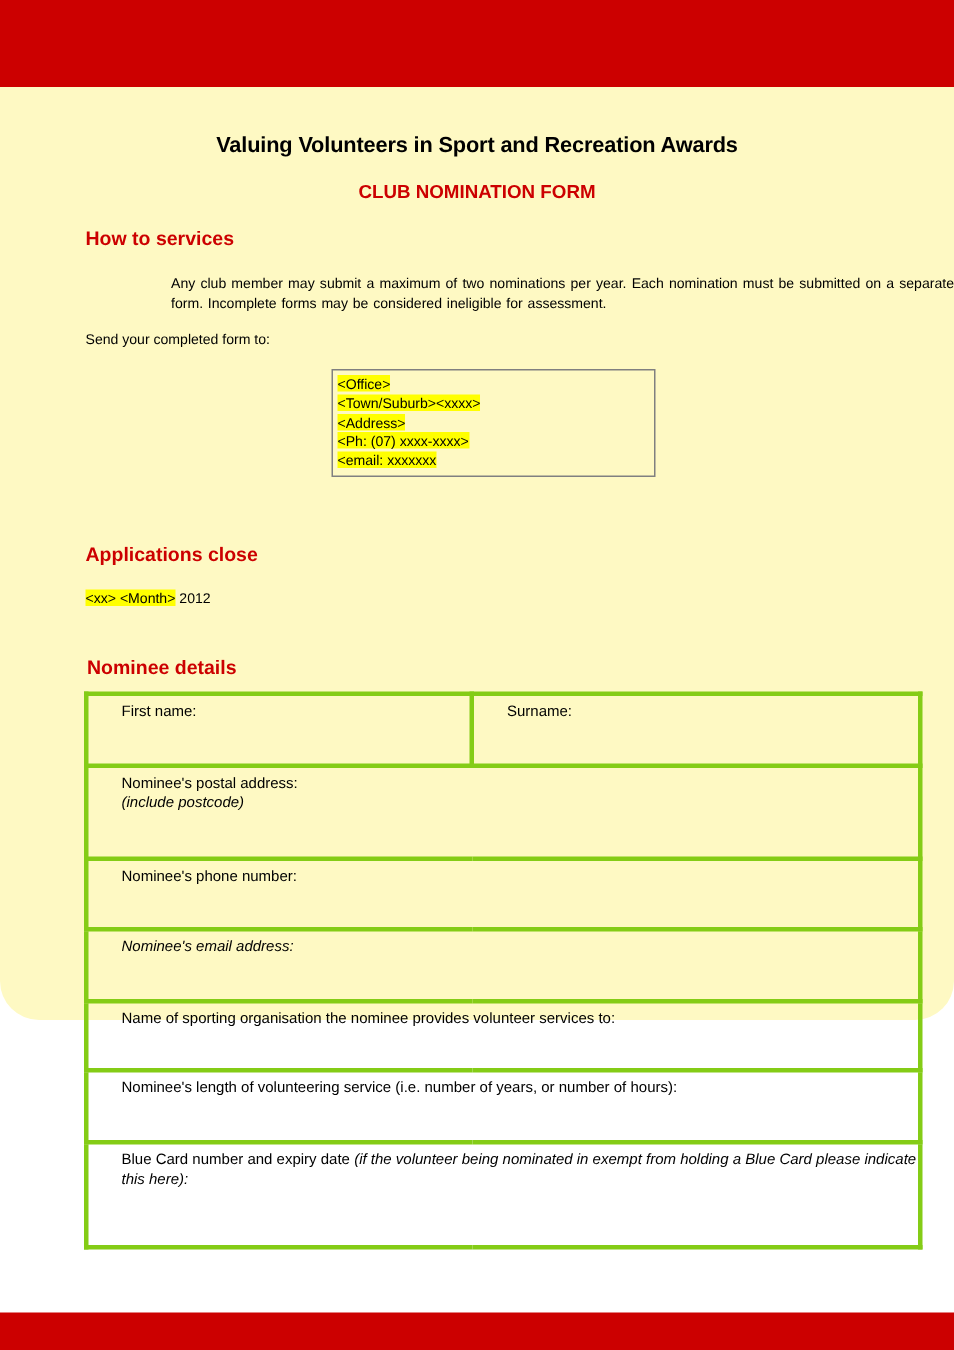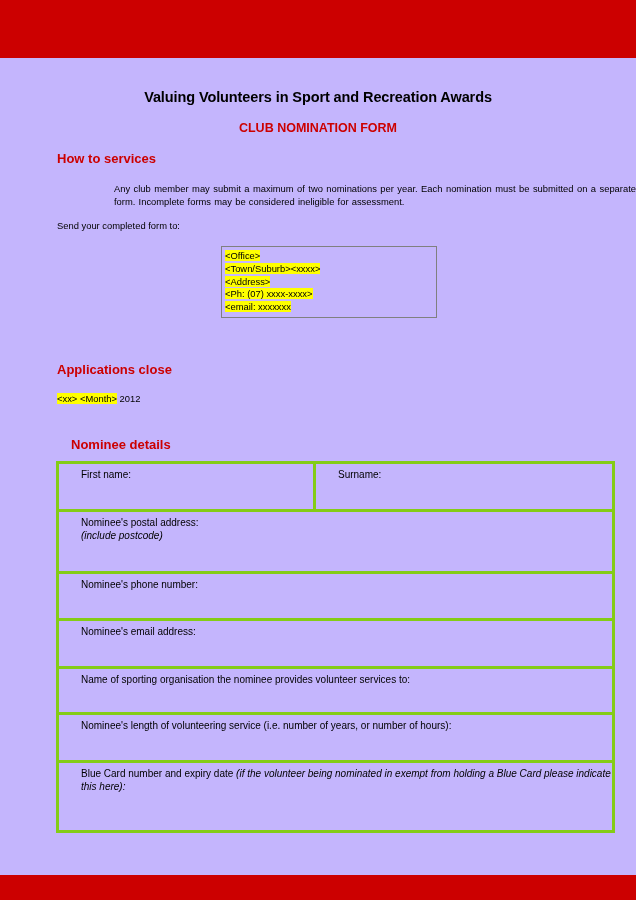--- a/index.html
+++ b/index.html
@@ -11,22 +11,23 @@
     width: 636px;
     height: 900px;
     position: relative;
     font-family: "Liberation Sans", sans-serif;
     color: #000000;
     overflow: hidden;
   }
   .page {
     position: relative;
     width: 636px;
-    height: 900px;
-    background: #c4b5fd;
+    height: 680px;
+    background: #fef9c3;
+    border-radius: 26px;
   }
   .bar-top {
     position: absolute;
     left: 0;
     top: 0;
     width: 636px;
     height: 58px;
     background: #cc0000;
   }
   .bar-bottom {
@@ -107,28 +108,28 @@
   .form-table td {
     border: 3px solid #84cc16;
     vertical-align: top;
     padding: 4px 0 0 22px;
     font-size: 10px;
     line-height: 1.32;
   }
   .r1 { height: 41px; }
   .r2 { height: 55px; }
   .r3 { height: 40px; }
-  .r4 { height: 41px; }
+  .r4 { height: 41px; font-style: italic; }
   .r5 { height: 39px; margin-left: 30px; }
   .r6 { height: 41px; }
   .r7 { height: 63px; }
   .ital { font-style: italic; }
   .t-applications { position: absolute; left: 57px; top: 304px; }
   .t-appdate { position: absolute; left: 57px; top: 335px; font-size: 9.4px; }
-  .t-nominee { position: absolute; left: 71px; top: 379px; }
+  .t-nominee { position: absolute; left: 58px; top: 379px; }
   .t-howto { position: absolute; left: 57px; top: 93px; }
   .t-para { position: absolute; left: 57px; top: 124px; width: 522px; }
   .t-send { position: absolute; left: 57px; top: 162px; font-size: 9.4px; }
 </style>
 </head>
 <body>
 
 <div class="page">
 
   <div class="bar-top"></div>

